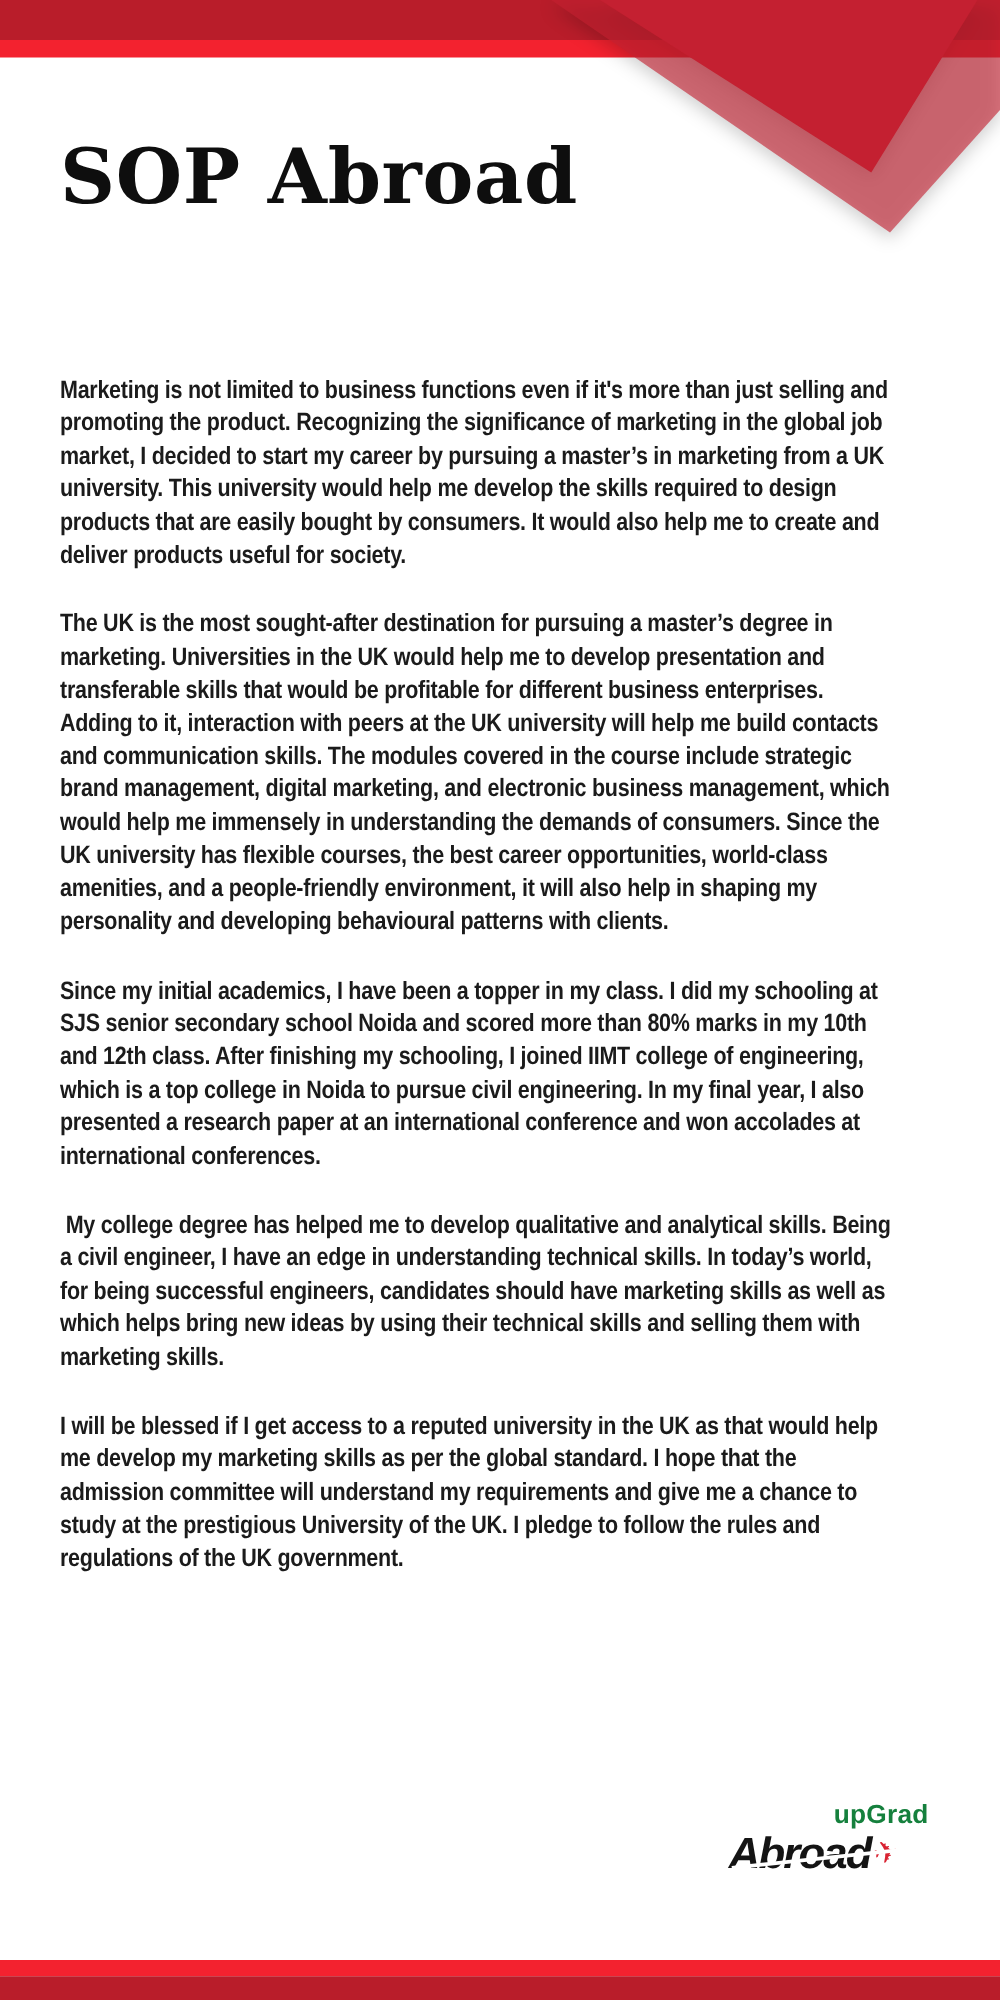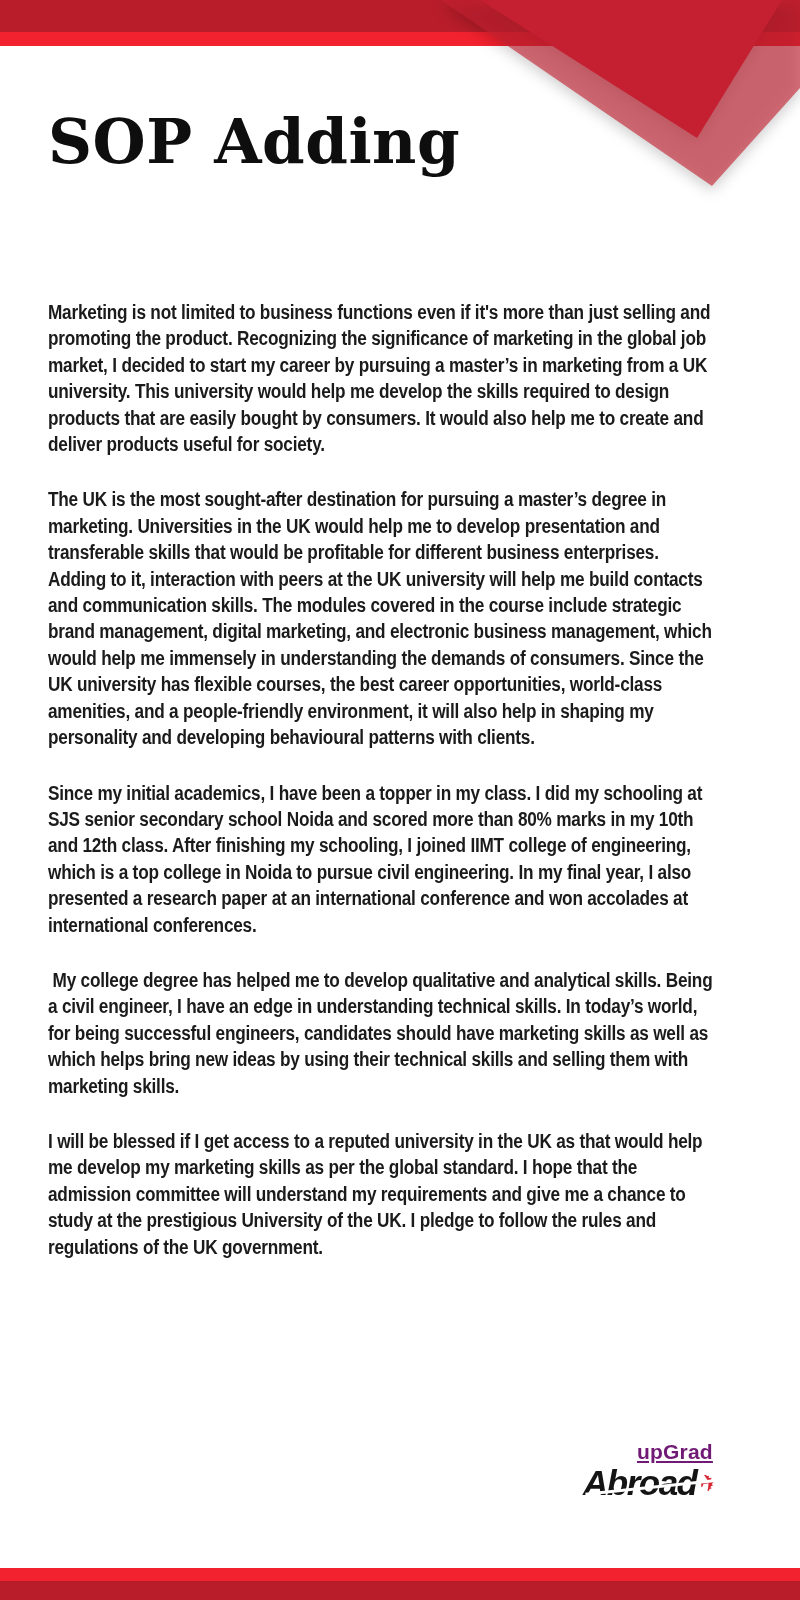--- a/index.html
+++ b/index.html
@@ -39,26 +39,25 @@
     font-size: 20px;
     line-height: 26.4px;
     letter-spacing: -0.25px;
   }
   .content p { margin: 0 0 29px 0; white-space: pre-wrap; }
 
   
   .logo { position: absolute; top: 1440px; left: 583px; width: 190px; }
   .logo-upgrad {
     display: block;
-    margin-left: 54px;
+    margin-left: 84px;
     font-size: 21px;
     font-weight: bold;
     letter-spacing: 0.2px;
-    color: #701a75;
-    text-decoration: underline;
+    color: #15803d;
   }
   .logo-abroad-row { position: relative; display: block; margin-top: 1px; white-space: nowrap; }
   .logo-abroad {
     font-size: 35px;
     font-weight: bold;
     font-style: italic;
     letter-spacing: -1.5px;
     color: #141414;
     line-height: 1;
   }
@@ -86,21 +85,21 @@
 <body>
 
 <div class="top-band"></div>
 <div class="top-strip"></div>
 <svg class="corner-svg" viewBox="0 0 800 260" aria-hidden="true">
   <polygon points="441,0 870,0 800,88 712,186" fill="#c42031" fill-opacity="0.62"></polygon>
   <polygon points="480,0 782,0 697,138" fill="#c42031"></polygon>
 </svg>
 
 <h1 class="title">
-  <span>SOP Adding</span><br>
+  <span>SOP Abroad</span><br>
 </h1>
 
 <div class="content">
   <p>Marketing is not limited to business functions even if it's more than just selling and promoting the product. Recognizing the significance of marketing in the global job market, I decided to start my career by pursuing a master’s in marketing from a UK university. This university would help me develop the skills required to design products that are easily bought by consumers. It would also help me to create and deliver products useful for society.</p>
   <p>The UK is the most sought-after destination for pursuing a master’s degree in marketing. Universities in the UK would help me to develop presentation and transferable skills that would be profitable for different business enterprises. Adding to it, interaction with peers at the UK university will help me build contacts and communication skills. The modules covered in the course include strategic brand management, digital marketing, and electronic business management, which would help me immensely in understanding the demands of consumers. Since the UK university has flexible courses, the best career opportunities, world-class amenities, and a people-friendly environment, it will also help in shaping my personality and developing behavioural patterns with clients.</p>
   <p>Since my initial academics, I have been a topper in my class. I did my schooling at SJS senior secondary school Noida and scored more than 80% marks in my 10th and 12th class. After finishing my schooling, I joined IIMT college of engineering, which is a top college in Noida to pursue civil engineering. In my final year, I also presented a research paper at an international conference and won accolades at international conferences.</p>
   <p> My college degree has helped me to develop qualitative and analytical skills. Being a civil engineer, I have an edge in understanding technical skills. In today’s world, for being successful engineers, candidates should have marketing skills as well as which helps bring new ideas by using their technical skills and selling them with marketing skills.</p>
   <p>I will be blessed if I get access to a reputed university in the UK as that would help me develop my marketing skills as per the global standard. I hope that the admission committee will understand my requirements and give me a chance to study at the prestigious University of the UK. I pledge to follow the rules and regulations of the UK government.</p>
 </div>
 

